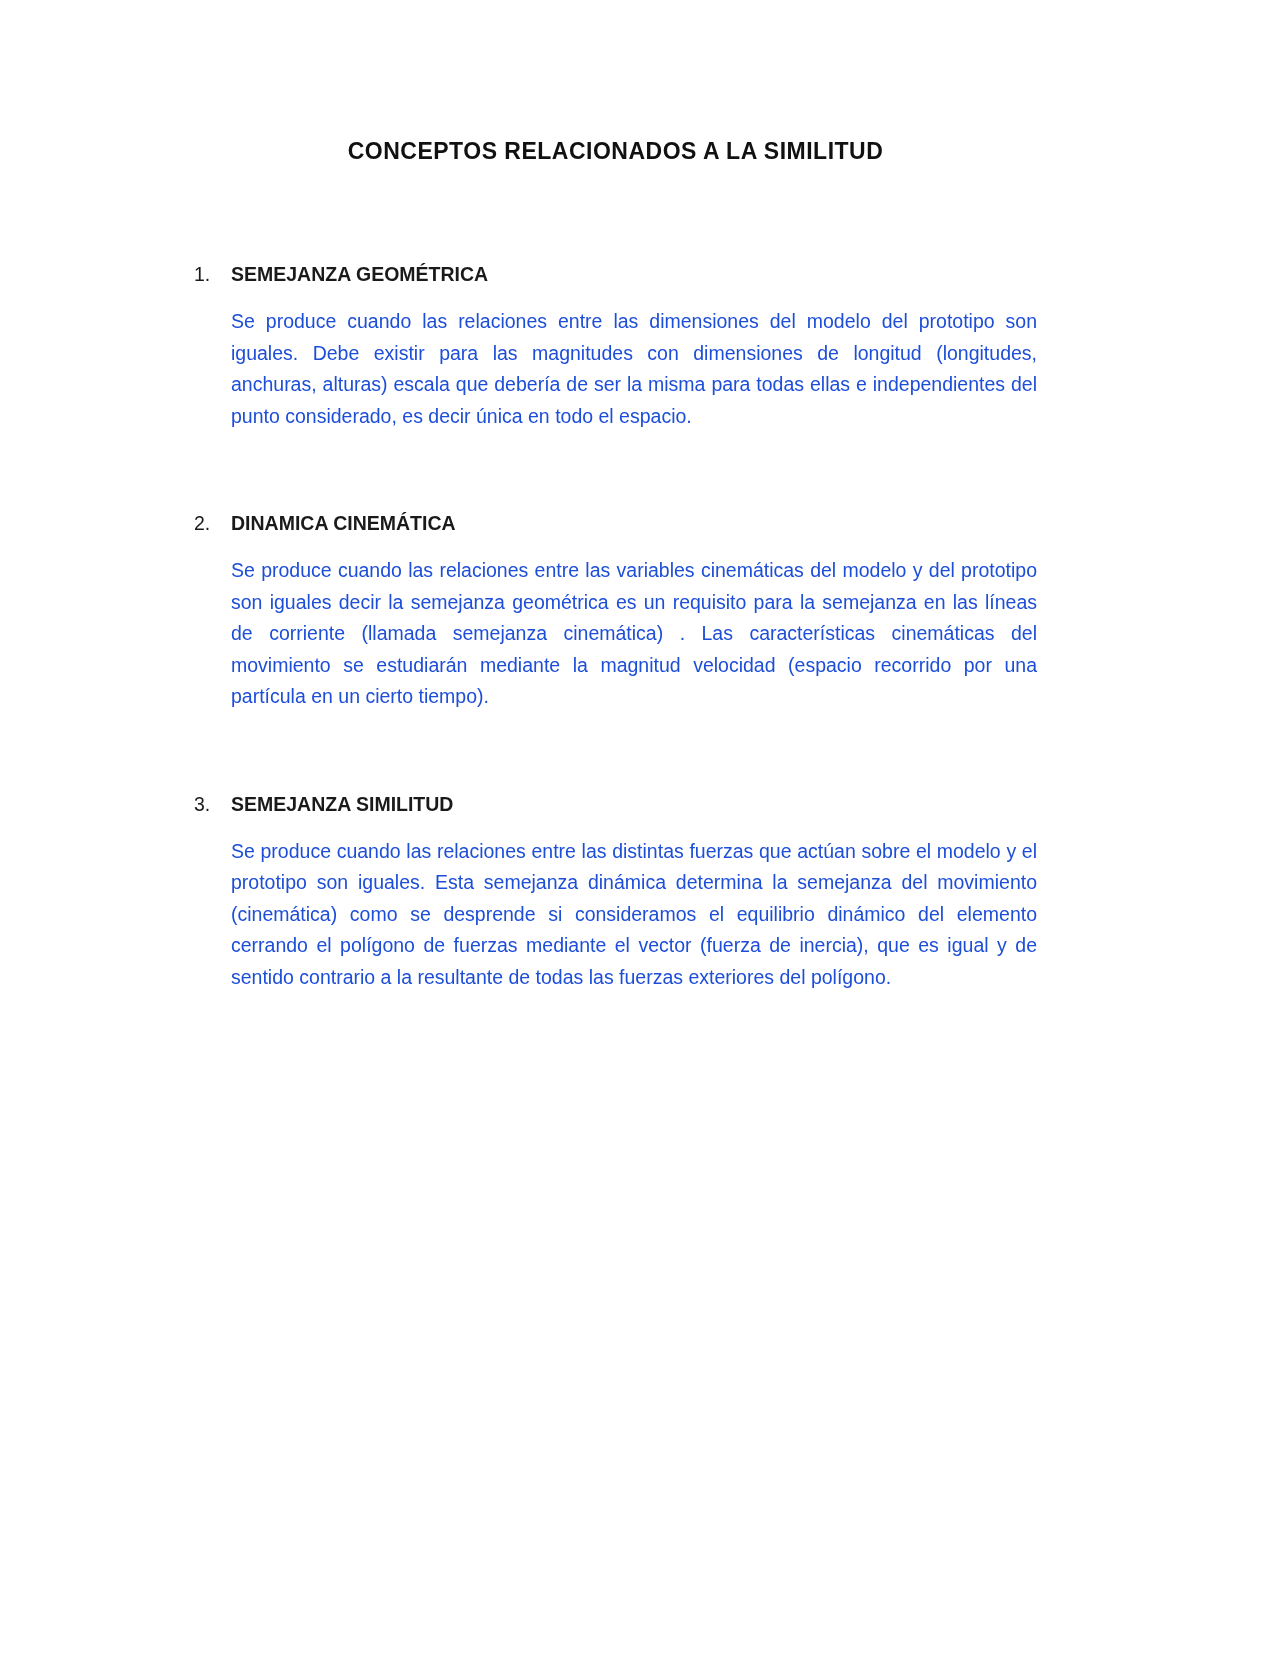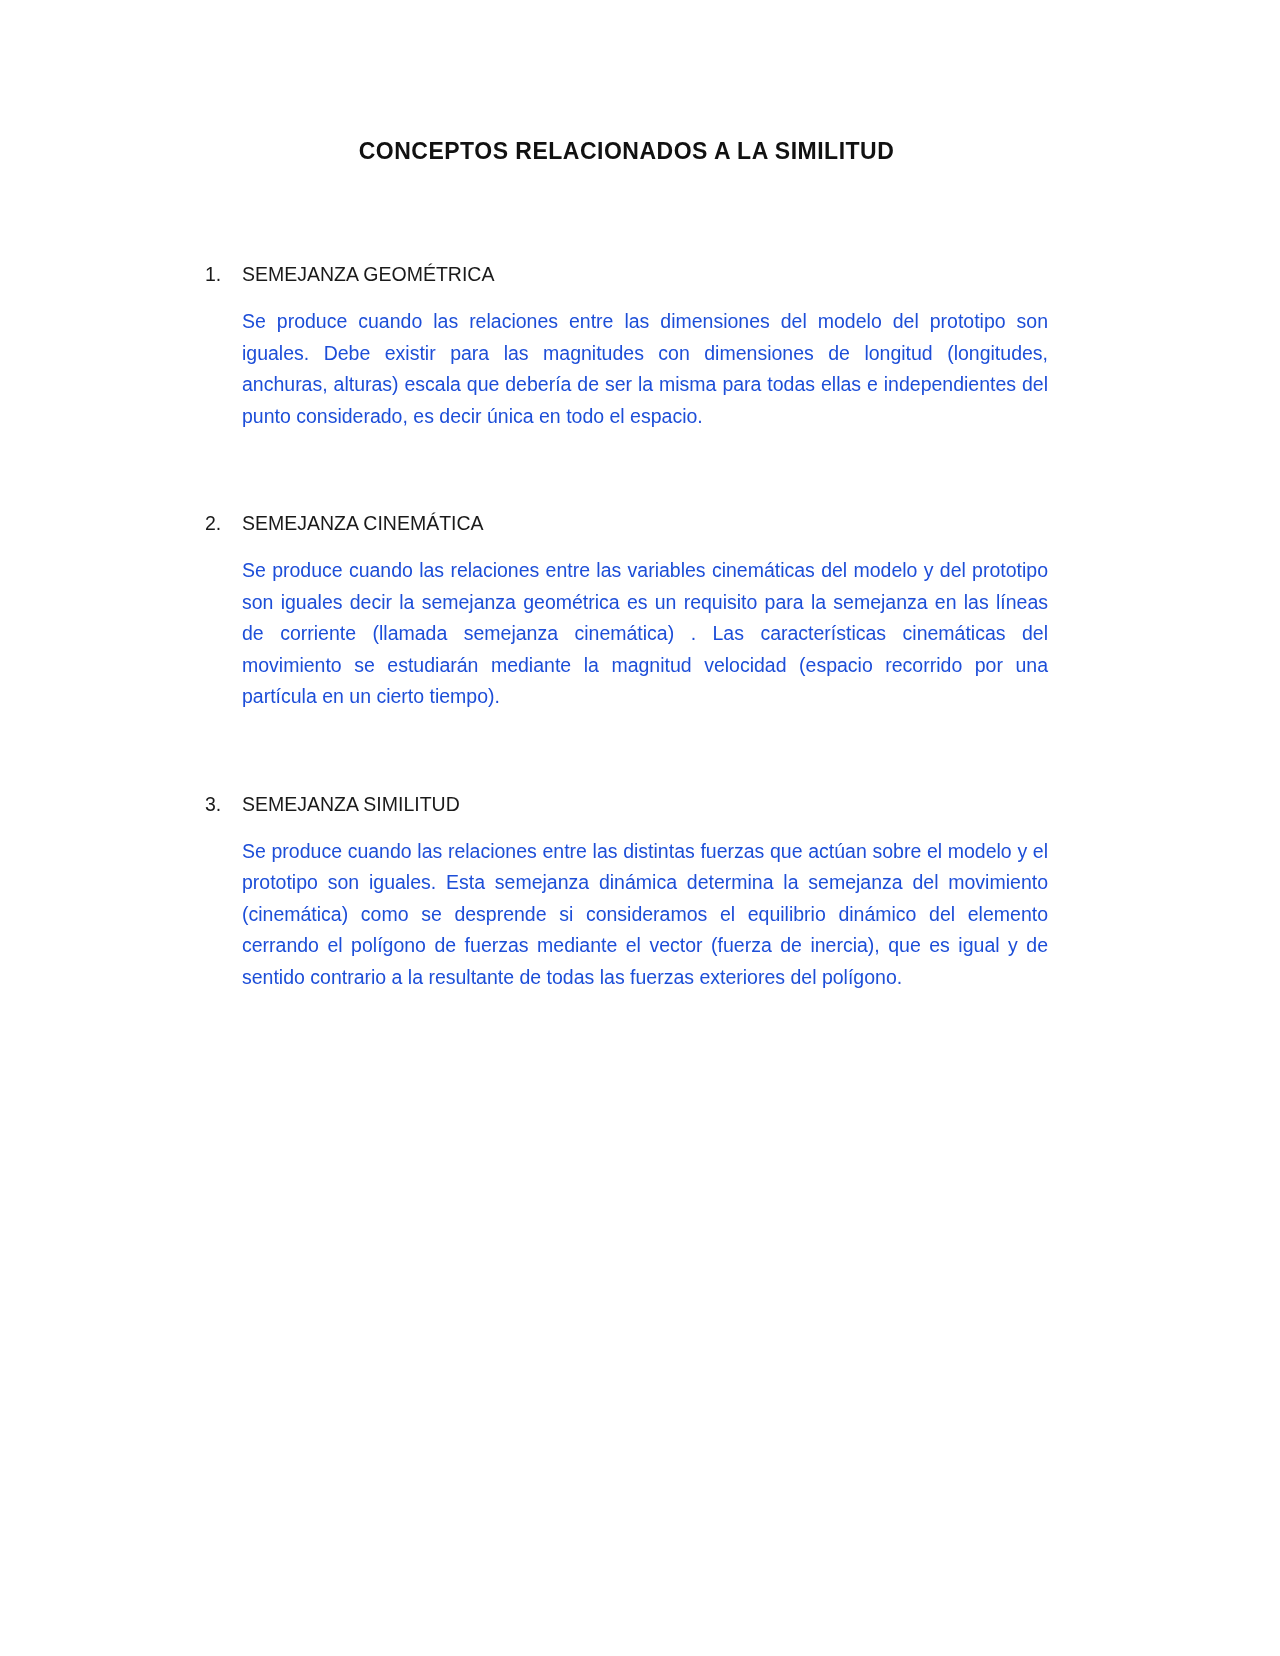--- a/index.html
+++ b/index.html
@@ -11,21 +11,21 @@
     position: relative;
     width: 1280px;
     height: 1656px;
     background: #ffffff;
     font-family: "Liberation Sans", sans-serif;
     color: #1a1a1a;
     box-sizing: border-box;
   }
   .content {
     position: absolute;
-    left: 205px;
+    left: 194px;
     top: 138px;
     width: 843px;
   }
   .doc-title {
     text-align: center;
     font-size: 23px;
     font-weight: bold;
     letter-spacing: 0.5px;
     margin: 0 0 98px 0;
     color: #111111;
@@ -38,20 +38,21 @@
     font-size: 19.5px;
     color: #1a1a1a;
     margin: 0 0 20px 0;
   }
   .section-number {
     width: 37px;
     flex: 0 0 37px;
   }
   .section-heading-text {
     flex: 1;
+    font-weight: bold;
   }
   .section-body {
     margin: 0 0 0 37px;
     font-size: 19.5px;
     line-height: 31.5px;
     text-align: justify;
     color: #1d4ed8;
   }
 </style>
 </head>
@@ -66,21 +67,21 @@
       <div class="section-heading">
         <span class="section-number">1.</span>
         <span class="section-heading-text">SEMEJANZA GEOMÉTRICA</span>
       </div>
       <p class="section-body">Se produce cuando las relaciones entre las dimensiones del modelo del prototipo son iguales. Debe existir para las magnitudes con dimensiones de longitud (longitudes, anchuras, alturas) escala que debería de ser la misma para todas ellas e independientes del punto considerado, es decir única en todo el espacio.</p>
     </div>
 
     <div class="section">
       <div class="section-heading">
         <span class="section-number">2.</span>
-        <span class="section-heading-text">SEMEJANZA CINEMÁTICA</span>
+        <span class="section-heading-text">DINAMICA CINEMÁTICA</span>
       </div>
       <p class="section-body">Se produce cuando las relaciones entre las variables cinemáticas del modelo y del prototipo son iguales decir la semejanza geométrica es un requisito para la semejanza en las líneas de corriente (llamada semejanza cinemática) . Las características cinemáticas del movimiento se estudiarán mediante la magnitud velocidad (espacio recorrido por una partícula en un cierto tiempo).</p>
     </div>
 
     <div class="section">
       <div class="section-heading">
         <span class="section-number">3.</span>
         <span class="section-heading-text">SEMEJANZA SIMILITUD</span>
       </div>
       <p class="section-body">Se produce cuando las relaciones entre las distintas fuerzas que actúan sobre el modelo y el prototipo son iguales. Esta semejanza dinámica determina la semejanza del movimiento (cinemática) como se desprende si consideramos el equilibrio dinámico del elemento cerrando el polígono de fuerzas mediante el vector (fuerza de inercia), que es igual y de sentido contrario a la resultante de todas las fuerzas exteriores del polígono.</p>

